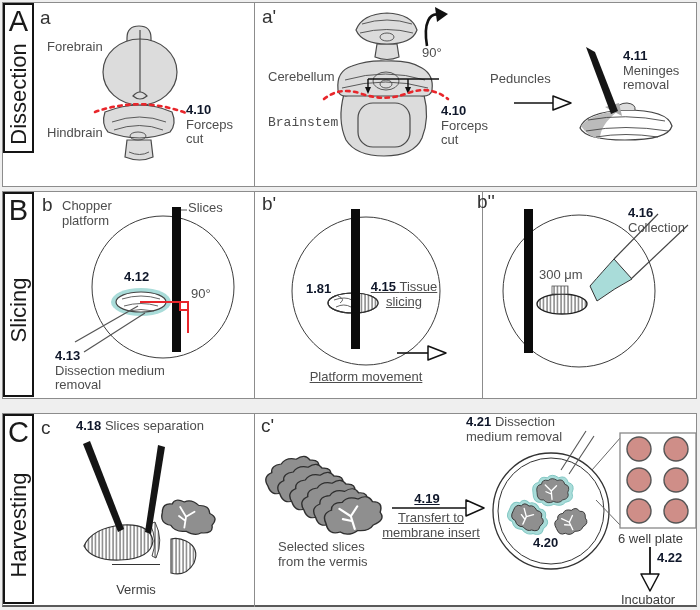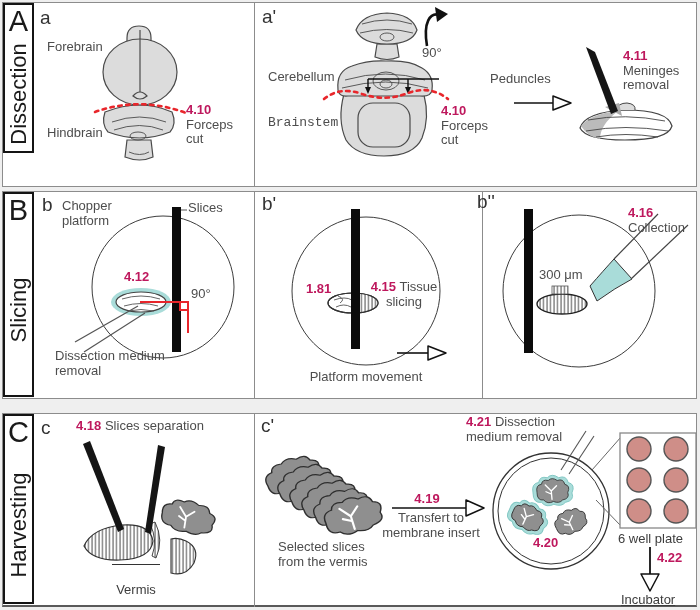--- a/index.html
+++ b/index.html
@@ -14,24 +14,24 @@
   .sidebar-box{position:absolute;left:3px;width:31px;background:#ffffff;
        border:2px solid #141414;box-sizing:border-box;display:flex;
        flex-direction:column;align-items:center;z-index:5;}
   .box-letter{font-size:29px;color:#1a1a1a;line-height:1.05;margin-top:1px;}
   .box-title-wrap{flex:1;position:relative;width:100%;}
   .box-title{position:absolute;top:50%;left:50%;
        transform:translate(-50%,-50%) rotate(-90deg);
        white-space:nowrap;font-size:22px;color:#1a1a1a;}
   svg.art{position:absolute;left:0;top:0;z-index:3;}
   .lbl{position:absolute;font-size:13px;color:#4d4d4d;line-height:1.13;z-index:6;}
-  .num{font-weight:bold;color:#be185d;}
+  .num{font-weight:bold;color:#0f172a;}
   .stack .num{display:block;}
   .plabel{position:absolute;font-size:19px;color:#333333;z-index:6;line-height:1;}
-  .center{text-align:center;}
+  .center{text-align:center;text-decoration:underline;}
   .vermis-lbl{border-top:1.5px solid #333;padding-top:18px;text-align:center;}
 </style>
 </head>
 <body>
 
 <div class="row" style="top:2px;height:185px;"></div>
 <div class="row" style="top:191px;height:208px;"></div>
 <div class="row" style="top:413px;height:194px;border-bottom:2px solid #5a5a5a;"></div>
 
 <div class="vdiv" style="left:254px;top:2px;height:185px;"></div>
@@ -266,20 +266,21 @@
   <span class="num">4.11</span>
   <span>Meninges removal</span>
 </div>
 
 <div class="plabel" style="left:42px;top:195px;">b</div>
 <div class="lbl" style="left:62px;top:199px;width:88px;">Chopper platform</div>
 <div class="lbl" style="left:188px;top:201px;">Slices</div>
 <div class="lbl num" style="left:124px;top:270px;">4.12</div>
 <div class="lbl" style="left:191px;top:287px;">90°</div>
 <div class="lbl stack" style="left:55px;top:349px;width:140px;">
+  <span class="num">4.13</span>
   <span>Dissection medium removal</span>
 </div>
 
 <div class="plabel" style="left:262px;top:194px;">b'</div>
 <div class="lbl num" style="left:306px;top:282px;">1.81</div>
 <div class="lbl center" style="left:363px;top:280px;width:82px;">
   <span class="num">4.15</span>
   <span>Tissue slicing</span>
 </div>
 <div class="lbl center" style="left:296px;top:370px;width:140px;">Platform movement</div>
@@ -302,13 +303,13 @@
 <div class="lbl" style="left:278px;top:540px;width:100px;">Selected slices from the vermis</div>
 <div class="lbl num center" style="left:395px;top:492px;width:64px;">4.19</div>
 <div class="lbl center" style="left:378px;top:511px;width:106px;">Transfert to membrane insert</div>
 <div class="lbl num" style="left:533px;top:536px;">4.20</div>
 <div class="lbl" style="left:466px;top:415px;width:110px;">
   <span class="num">4.21</span>
   <span>Dissection medium removal</span>
 </div>
 <div class="lbl" style="left:618px;top:532px;white-space:nowrap;color:#3c3c3c;">6 well plate</div>
 <div class="lbl num" style="left:657px;top:551px;text-align:right;">4.22</div>
-<div class="lbl" style="left:621px;top:593px;color:#3c3c3c;text-decoration:underline;">Incubator</div>
+<div class="lbl" style="left:621px;top:593px;color:#3c3c3c;">Incubator</div>
 
 </body></html>

